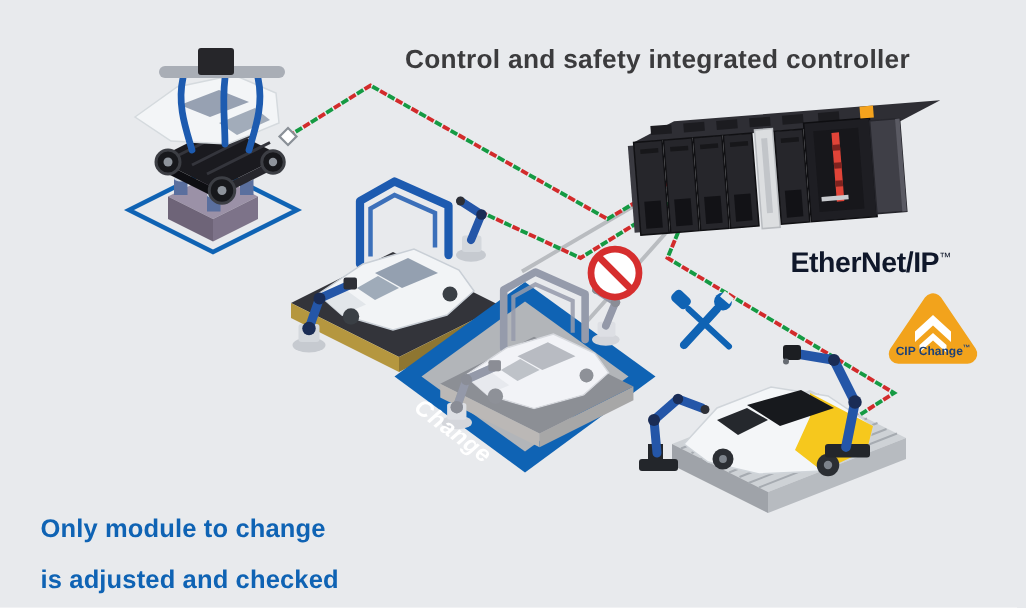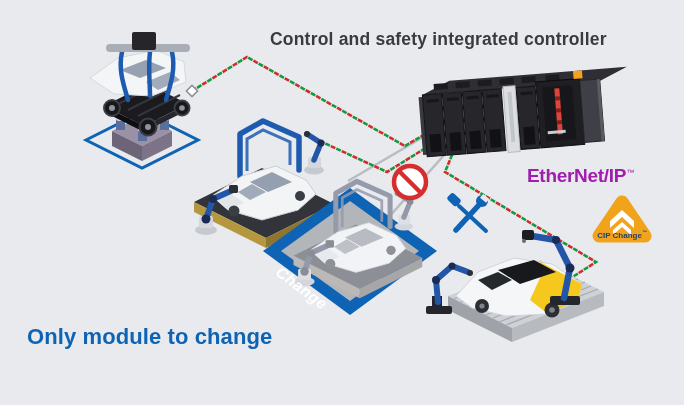--- a/index.html
+++ b/index.html
@@ -7,36 +7,36 @@
     position:relative;width:684px;height:405px;overflow:hidden;
     background:#e8eaed;font-family:"Liberation Sans",sans-serif;
   }
   #scene-svg{position:absolute;left:0;top:0;}
   .txt{position:absolute;white-space:nowrap;}
   #title{
     left:270px;top:29px;font-size:17.5px;font-weight:700;color:#3b3b3d;
     letter-spacing:0.2px;
   }
   #ethernet{
-    left:527px;top:165px;font-size:19px;font-weight:800;color:#a21caf;
+    left:527px;top:165px;font-size:19px;font-weight:800;color:#0f172a;
     letter-spacing:-0.3px;
   }
   #ethernet sup{font-size:8px;font-weight:400;}
   #cip-label{
     left:594px;top:229px;width:56px;text-align:center;
     font-size:8px;font-weight:800;color:#1d4076;
   }
   #cip-label sup{font-size:5px;}
   #change{
     left:283px;top:263px;font-size:15.5px;font-weight:800;font-style:italic;
     color:#ffffff;transform:rotate(37deg);transform-origin:left top;
     letter-spacing:0.5px;
   }
   #message{
-    position:absolute;left:27px;top:320px;font-size:22px;font-weight:800;
+    position:absolute;left:27px;top:336px;font-size:17px;font-weight:800;
     color:#0f63b4;line-height:34px;letter-spacing:0.1px;
   }
 </style>
 </head>
 <body>
 
 <div id="canvas">
 
 <svg id="scene-svg" width="684" height="405" viewBox="0 0 684 405">
   <defs>
@@ -223,15 +223,16 @@
 <div class="txt" id="title">Control and safety integrated controller</div>
 
 <div class="txt" id="ethernet"><span>EtherNet/IP</span><sup>™</sup></div>
 
 <div class="txt" id="cip-label"><span>CIP Change</span><sup>™</sup></div>
 
 <div class="txt" id="change">Change</div>
 
 <div id="message">
   <div>Only module to change</div>
+  <div>is adjusted and checked</div>
 </div>
 
 </div>
 
 </body></html>

